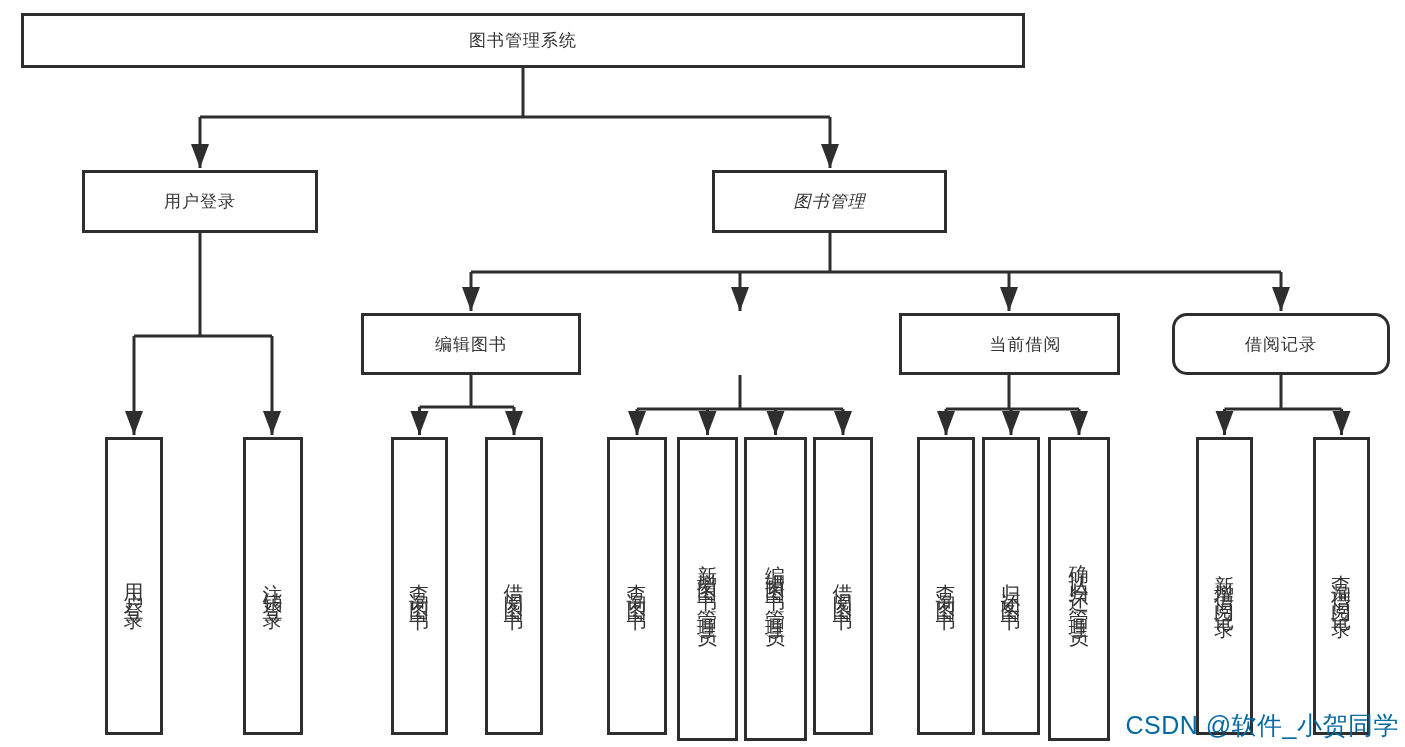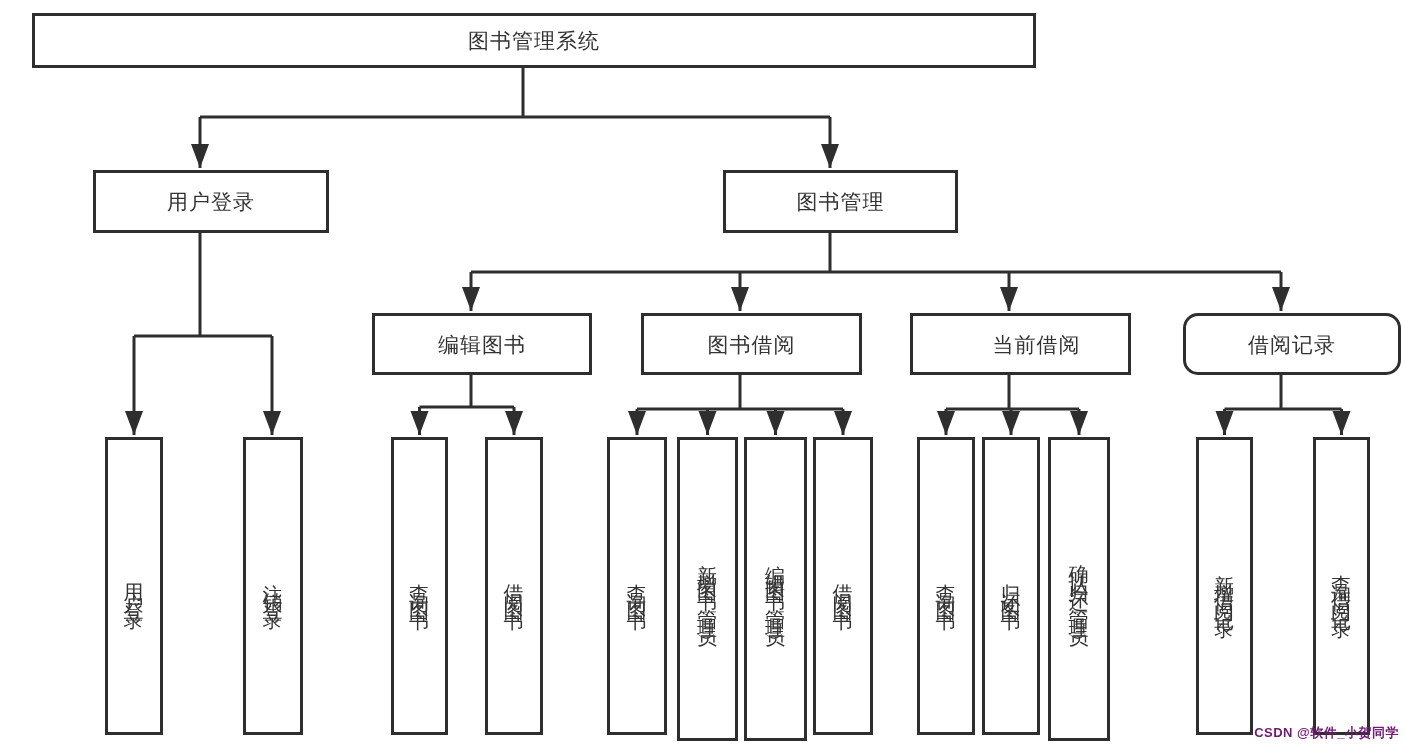--- a/index.html
+++ b/index.html
@@ -23,40 +23,38 @@
     background: #ffffff;
     border: 3px solid #2e2e2e;
     color: #333333;
     display: flex;
     align-items: center;
     justify-content: center;
     z-index: 1;
     line-height: 1;
   }
   .node.h {
-    font-size: 21px;
+    font-size: 17px;
     letter-spacing: 1px;
-    margin-left: 11px;
   }
   .node.v {
     writing-mode: vertical-rl;
     text-orientation: mixed;
     font-size: 20px;
     letter-spacing: 9px;
   }
   .watermark {
     position: absolute;
     right: 6px;
     bottom: 5px;
     z-index: 2;
-    font-size: 13px;
-    color: #701a75;
+    font-size: 25px;
+    color: #0369a1;
     letter-spacing: 0.5px;
     white-space: nowrap;
-    font-weight: bold;
   }
 </style>
 </head>
 <body>
 
 <div class="stage">
 
   <svg class="connectors" viewBox="0 0 1405 747" xmlns="http://www.w3.org/2000/svg">
     <defs>
       <marker id="arw" viewBox="0 -4 9 8" markerWidth="9" markerHeight="8" refX="8" refY="0" orient="auto" markerUnits="strokeWidth">
@@ -96,24 +94,23 @@
 
       <path d="M1281 375 V409 M1224.5 409 H1341.5"></path>
       <line x1="1224.5" y1="409" x2="1224.5" y2="435" marker-end="url(#arw)"></line>
       <line x1="1341.5" y1="409" x2="1341.5" y2="435" marker-end="url(#arw)"></line>
     </g>
   </svg>
 
   <div class="node h" style="left:21px; top:13px; width:1004px; height:55px;">图书管理系统</div>
 
   <div class="node h" style="left:82px; top:170px; width:236px; height:63px;">用户登录</div>
-  <div class="node h" style="left:712px; top:170px; width:235px; height:63px;">图书管理</div>
+  <div class="node h" style="left:712px; top:170px; width:235px; height:63px;font-style:italic;">图书管理</div>
 
   <div class="node h" style="left:361px; top:313px; width:220px; height:62px;">编辑图书</div>
-  <div class="node h" style="left:630px; top:313px; width:221px; height:62px;">图书借阅</div>
   <div class="node h" style="left:899px; top:313px; width:221px; height:62px;padding-left:32px;">当前借阅</div>
   <div class="node h" style="left:1172px; top:313px; width:218px; height:62px;border-radius:15px;">借阅记录</div>
 
   <div class="node v" style="left:105px; top:437px; width:58px; height:298px;">用户登录</div>
   <div class="node v" style="left:243px; top:437px; width:60px; height:298px;">注销登录</div>
 
   <div class="node v" style="left:391px; top:437px; width:57px; height:298px;">查询图书</div>
   <div class="node v" style="left:485px; top:437px; width:58px; height:298px;">借阅图书</div>
 
   <div class="node v" style="left:607px; top:437px; width:60px; height:298px;">查询图书</div>

